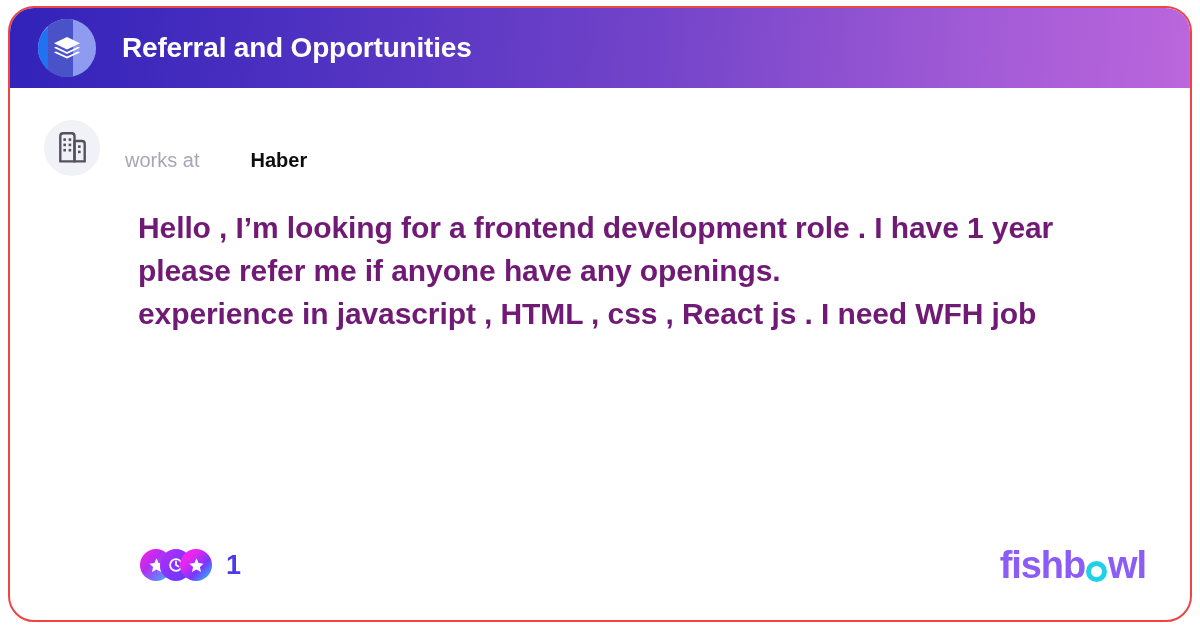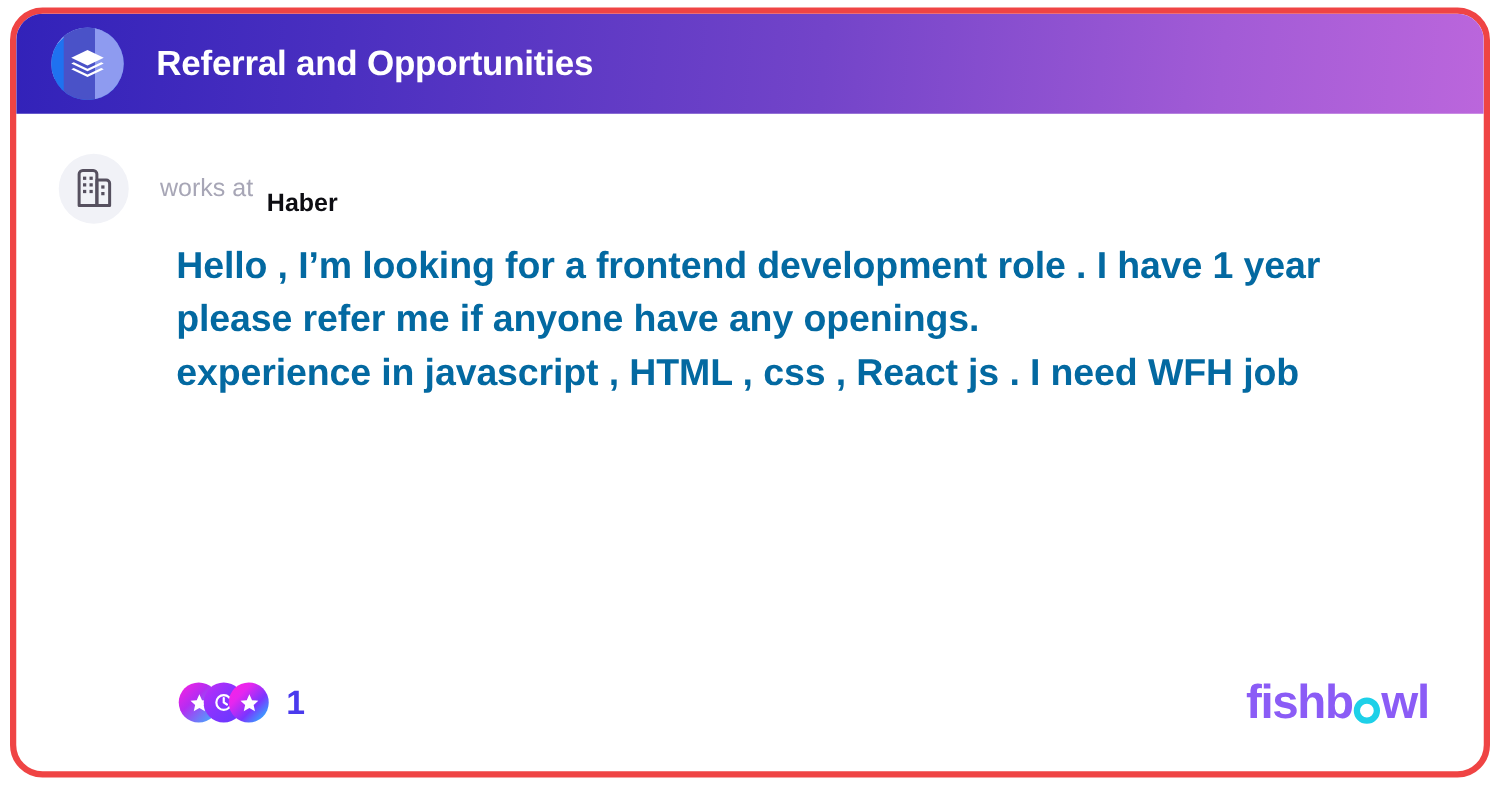--- a/index.html
+++ b/index.html
@@ -15,21 +15,21 @@
   }
 
   .post-card {
     position: absolute;
     left: 8px;
     top: 6px;
     width: 1184px;
     height: 616px;
     box-sizing: border-box;
     background: #ffffff;
-    border: 5px solid #ef4444;
+    border: 2px solid #ef4444;
     border-radius: 26px;
     overflow: hidden;
     display: flex;
     flex-direction: column;
   }
 
   
   .card-header {
     height: 80px;
     flex: 0 0 80px;
@@ -115,39 +115,40 @@
     flex: 0 0 56px;
     border-radius: 50%;
     background: #f1f2f7;
     display: flex;
     align-items: center;
     justify-content: center;
   }
   .author-meta {
     margin-left: 25px;
     display: flex;
-    align-items: center;
+    align-items: flex-end;
     font-size: 20px;
+    gap: 40px;
   }
   .works-at {
     color: #a7a6b6;
     font-weight: normal;
   }
   .company-name {
     color: #0d0d12;
     font-weight: bold;
     margin-left: 11px;
     font-size: 20px;
     margin-top: 24px;
   }
 
   .post-text {
-    margin: 12px 0 0 128px;
+    margin: 30px 0 0 128px;
     width: 1010px;
-    color: #0369a1;
+    color: #701a75;
     font-size: 30px;
     font-weight: bold;
     line-height: 43px;
     letter-spacing: -0.1px;
   }
   .post-text .line { display: block; white-space: nowrap; }
 
   
   .card-footer {
     position: absolute;

